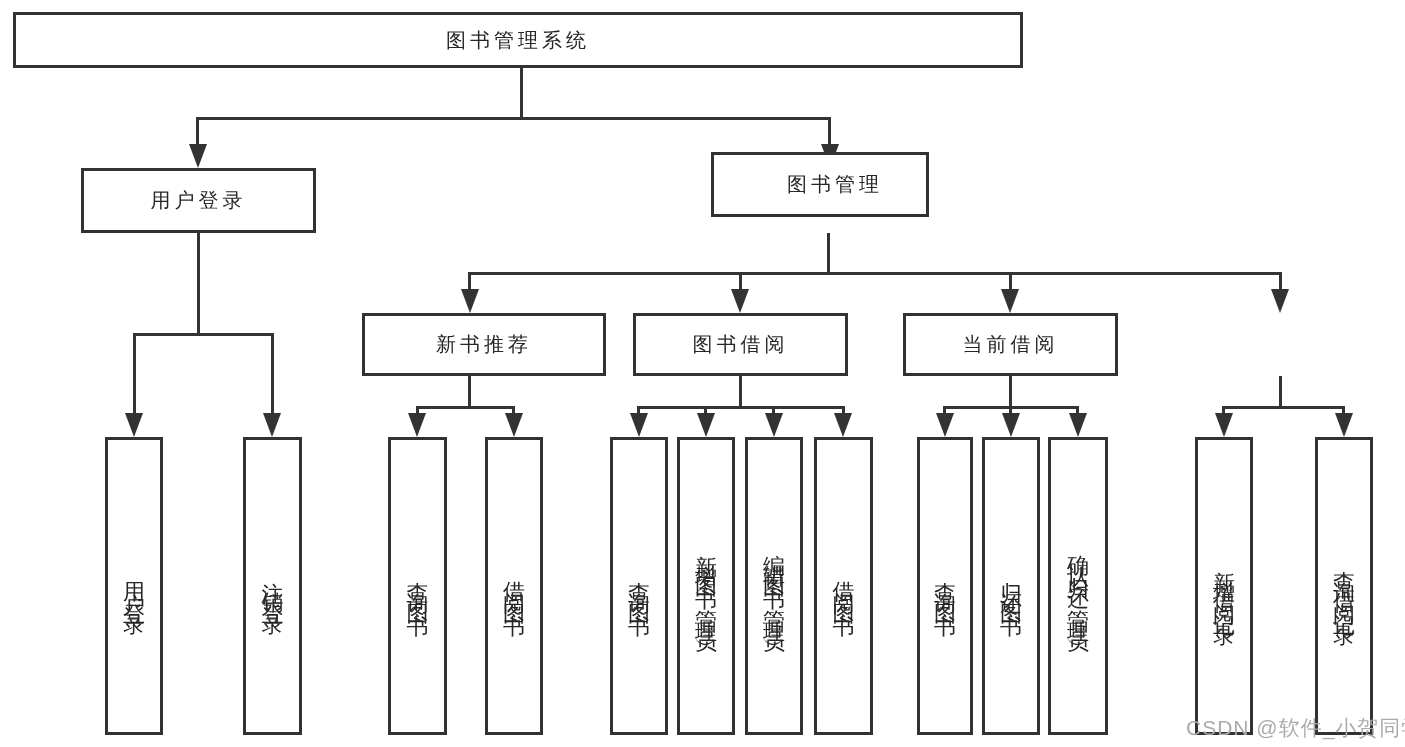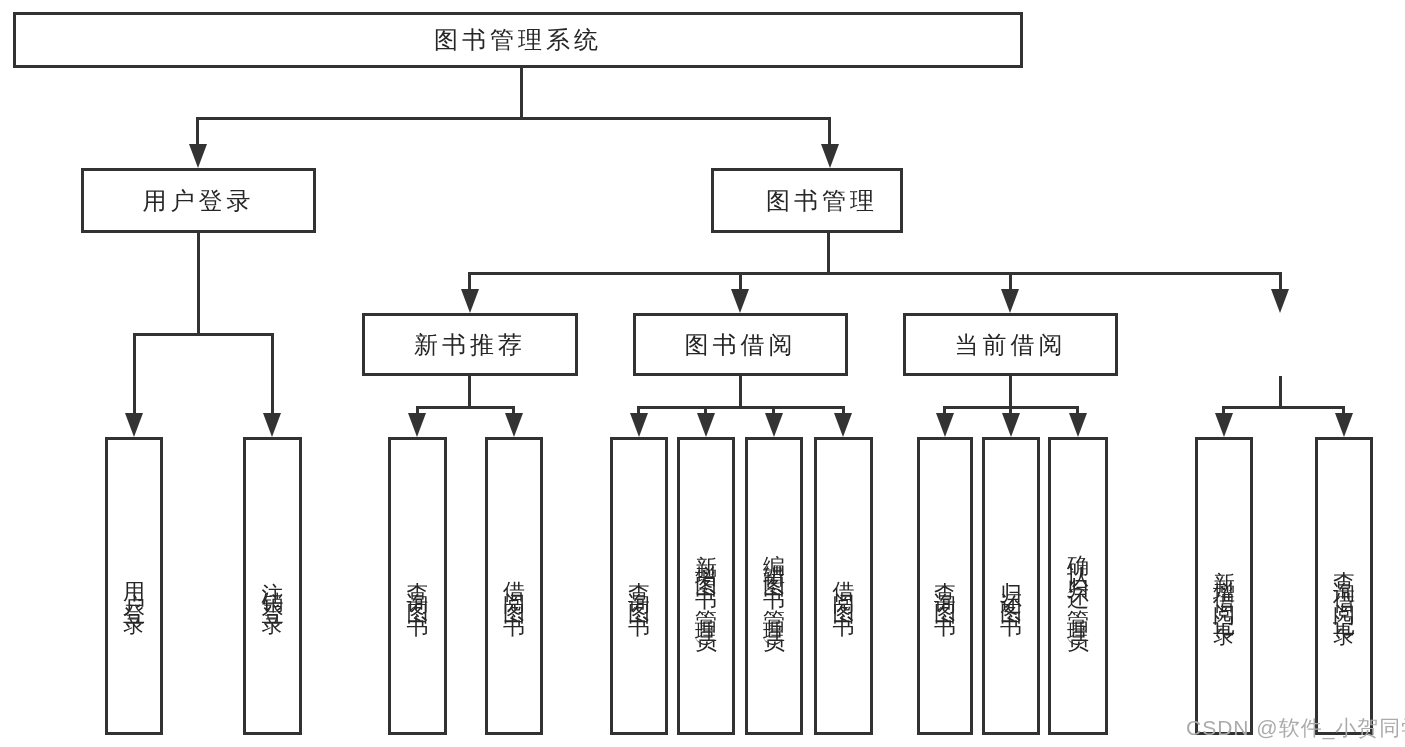--- a/index.html
+++ b/index.html
@@ -10,21 +10,21 @@
     overflow:hidden;
     font-family:"Liberation Sans", sans-serif;
   }
   .box{
     position:absolute;
     box-sizing:border-box;
     border:3px solid #323232;
     background:#ffffff;
     display:flex;align-items:center;justify-content:center;
     color:#262626;
-    font-size:24px;
+    font-size:20px;
     letter-spacing:4px;
     white-space:nowrap;
   }
   .vbox{
     position:absolute;
     box-sizing:border-box;
     border:3px solid #323232;
     background:#ffffff;
     display:flex;align-items:center;justify-content:center;
     color:#262626;
@@ -66,21 +66,21 @@
   <div class="vline" style="left:520px;top:68px;height:50px;"></div>
   <div class="hline" style="left:196px;top:117px;width:635px;"></div>
   <div class="vline" style="left:196px;top:117px;height:29px;"></div>
   <div class="arrow" style="left:189px;top:144px;"></div>
   <div class="vline" style="left:828px;top:117px;height:29px;"></div>
   <div class="arrow" style="left:821px;top:144px;"></div>
 
   <div class="box" style="left:81px;top:168px;width:235px;height:65px;">
     <span>用户登录</span>
   </div>
-  <div class="box" style="left:711px;top:168px;width:192px;height:65px;padding-left:30px;">
+  <div class="box" style="left:711px;top:152px;width:218px;height:65px;padding-left:30px;">
     <span>图书管理</span>
   </div>
 
   <div class="vline" style="left:197px;top:233px;height:103px;"></div>
   <div class="hline" style="left:133px;top:333px;width:141px;"></div>
   <div class="vline" style="left:133px;top:333px;height:81px;"></div>
   <div class="arrow" style="left:125px;top:413px;"></div>
   <div class="vline" style="left:271px;top:333px;height:81px;"></div>
   <div class="arrow" style="left:263px;top:413px;"></div>
 
@@ -88,21 +88,21 @@
   <div class="hline" style="left:469px;top:272px;width:813px;"></div>
   <div class="vline" style="left:468px;top:272px;height:19px;"></div>
   <div class="arrow" style="left:461px;top:289px;"></div>
   <div class="vline" style="left:739px;top:272px;height:19px;"></div>
   <div class="arrow" style="left:731px;top:289px;"></div>
   <div class="vline" style="left:1009px;top:272px;height:19px;"></div>
   <div class="arrow" style="left:1001px;top:289px;"></div>
   <div class="vline" style="left:1279px;top:272px;height:19px;"></div>
   <div class="arrow" style="left:1271px;top:289px;"></div>
 
-  <div class="box" style="left:362px;top:313px;width:216px;height:63px;text-align:center;">
+  <div class="box" style="left:362px;top:313px;width:244px;height:63px;text-align:center;">
     <span>新书推荐</span>
   </div>
   <div class="box" style="left:903px;top:313px;width:215px;height:63px;">
     <span>当前借阅</span>
   </div>
   <div class="box" style="left:633px;top:313px;width:215px;height:63px;">
     <span>图书借阅</span>
   </div>
 
   <div class="vline" style="left:468px;top:376px;height:32px;"></div>

